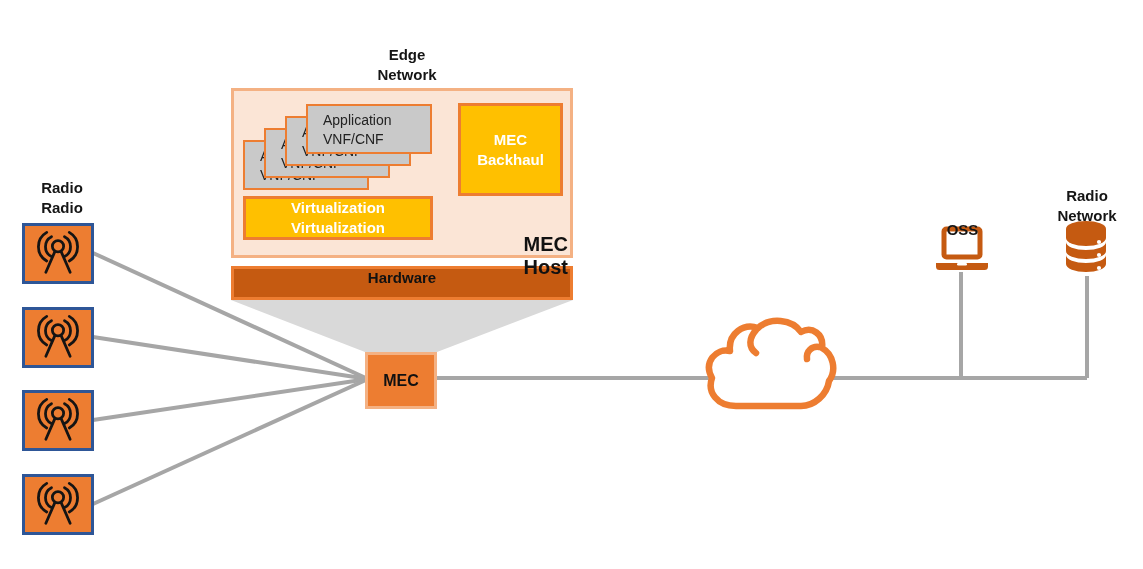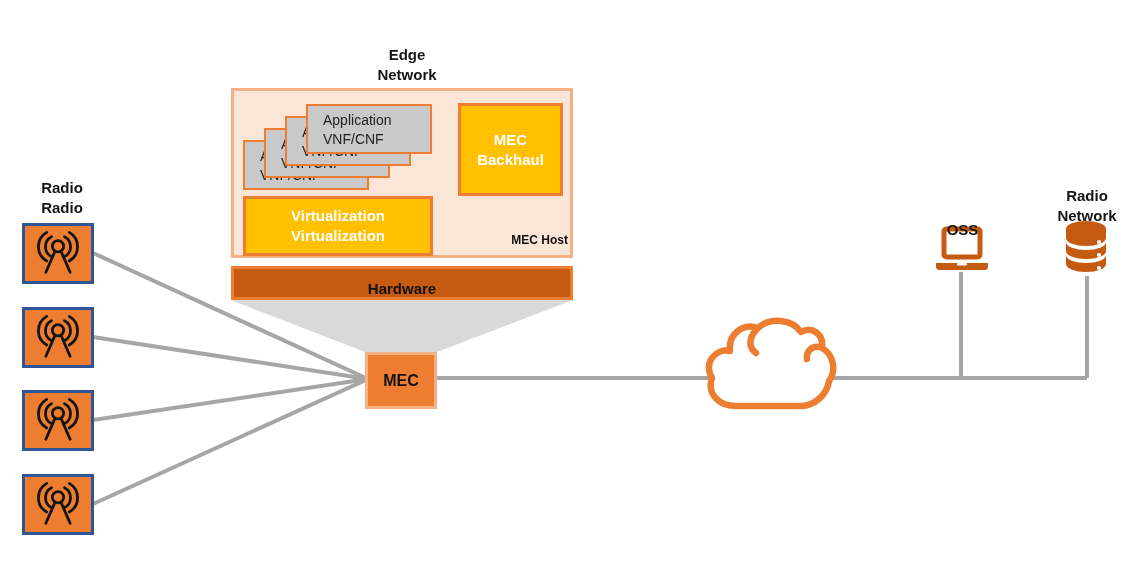--- a/index.html
+++ b/index.html
@@ -64,38 +64,38 @@
     font-size: 15px;
     line-height: 20px;
     display: flex;
     flex-direction: column;
     align-items: center;
     justify-content: center;
     text-align: center;
     z-index: 3;
   }
   .platform-box { left: 458px; top: 103px; width: 105px; height: 93px; }
-  .virt-box     { left: 243px; top: 196px; width: 190px; height: 60px; }
+  .virt-box     { left: 243px; top: 196px; width: 190px; height: 44px; }
 
   .host-label {
     position: absolute;
     left: 478px; top: 233px; width: 90px;
     text-align: right;
     font-weight: 700;
-    font-size: 12px;
+    font-size: 20px;
     color: #111111;
     z-index: 3;
   }
 
   .hardware-bar {
     position: absolute;
     left: 231px; top: 266px; width: 342px; height: 34px;
     background: #C55A11;
     border: 3px solid #ED7D31;
-    display: flex; align-items: flex-end; justify-content: center;
+    display: flex; align-items: flex-start; justify-content: center;
     font-weight: 700; font-size: 15px; color: #111111;
     z-index: 2;
   }
 
   .mec-node {
     position: absolute;
     left: 365px; top: 352px; width: 72px; height: 57px;
     background: #ED7D31;
     border: 3px solid #F4B183;
     display: flex; align-items: center; justify-content: center;

